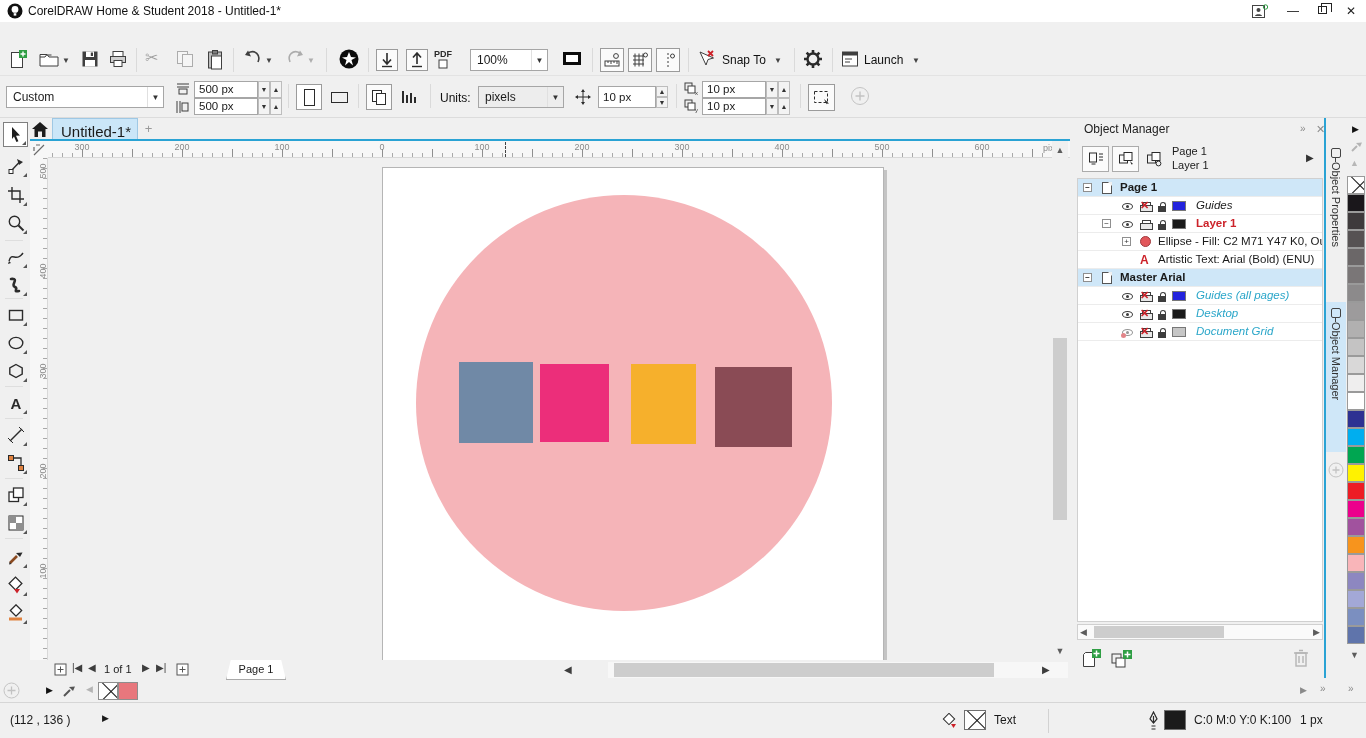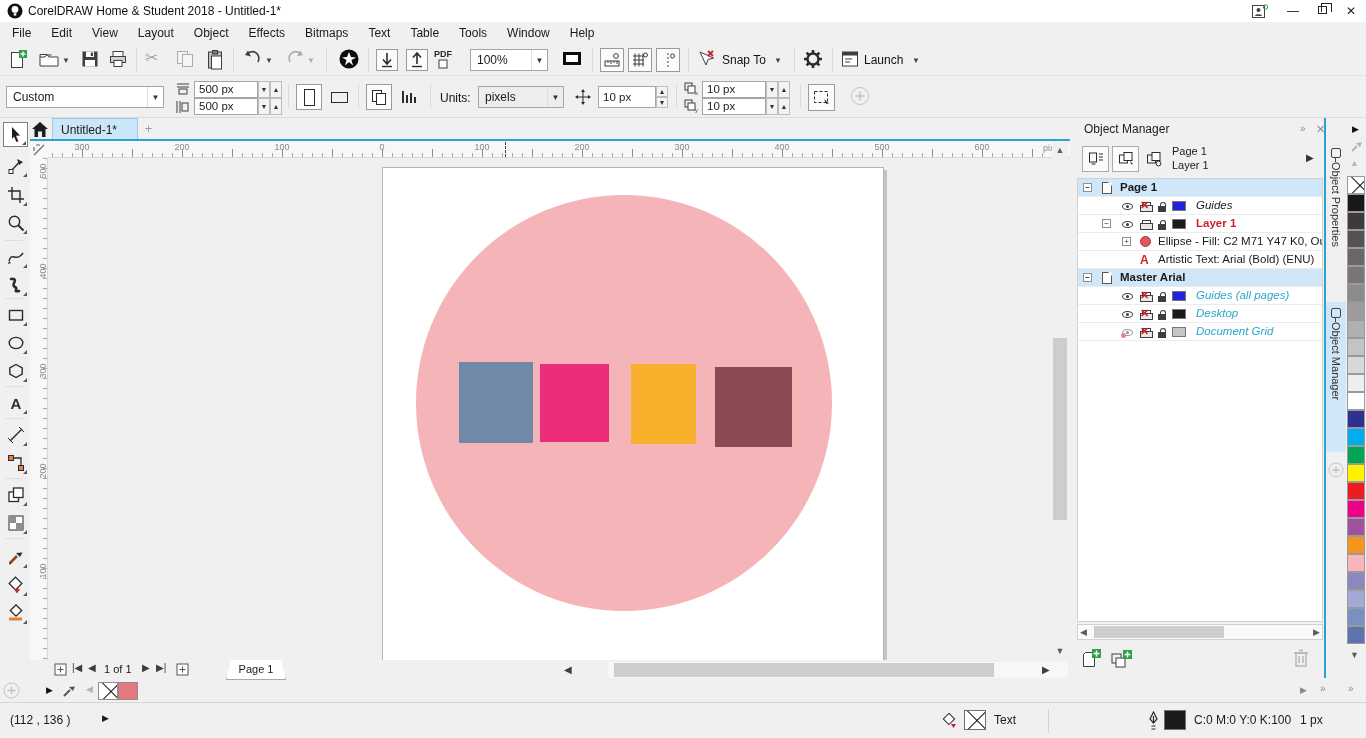--- a/index.html
+++ b/index.html
@@ -30,21 +30,21 @@
   .combo .val { flex:1; padding:0 6px; font-size:12px; }
   .combo .cbtn { width:16px; height:100%; display:flex; align-items:center; justify-content:center; font-size:8px; color:#333; border-left:1px solid #e0e0e0; }
   .spinfield { position:absolute; background:#fff; border:1px solid #a6a6a6; font-size:11.5px; padding:1px 4px; }
   .tinybtn { position:absolute; width:12px; height:17px; border:1px solid #bdbdbd; background:#f3f3f3; font-size:7px; color:#333; text-align:center; line-height:15px; }
   .icbox { border:1px solid #9b9b9b; background:#fbfbfb; }
   svg { display:block; }
   .lbl { font-size:12px; color:#111; }
 
   
   #tabbar { position:absolute; left:0; top:118px; width:1366px; height:23px; background:#f0f0f0; }
-  #doc-tab { position:absolute; left:52px; top:0; width:86px; height:35px; background:#cbe6f8; border:1px solid #9fc8e4; border-bottom:none; font-size:12px; padding:4px 0 0 8px; }
+  #doc-tab { position:absolute; left:52px; top:0; width:86px; height:35px; background:#cbe6f8; border:1px solid #9fc8e4; border-bottom:none; font-size:15px; padding:4px 0 0 8px; }
   #home-btn { position:absolute; left:30px; top:2px; width:20px; height:19px; }
   #newtab-btn { position:absolute; left:142px; top:5px; width:13px; height:13px; color:#9a9a9a; font-size:13px; line-height:12px; text-align:center; }
   #cyanline { position:absolute; left:30px; top:139px; width:1040px; height:2px; background:#2aa3d4; }
 
   
   #toolbox { position:absolute; left:0; top:118px; width:30px; height:560px; background:#f0f0f0; }
   .tool { position:absolute; left:3px; width:25px; height:25px; display:flex; align-items:center; justify-content:center; }
   .tool::after { content:""; position:absolute; right:1px; bottom:1px; border-left:4px solid transparent; border-bottom:4px solid #555; }
   .tool.sel { background:#fff; border:1px solid #7f7f7f; }
   .tsep { position:absolute; left:5px; width:18px; height:1px; background:#dedede; }
@@ -152,34 +152,20 @@
         <path d="M3 12 C3 9.5,10 9.5,10 12" fill="#444"></path>
         <circle cx="13.5" cy="3" r="2.2" fill="none" stroke="#2f9e44"></circle>
       </svg>
     <div class="winbtn" style="left:1278px">—</div>
     <div class="winbtn" style="left:1308px">
         <span id="restore-sq"></span>
       </div>
     <div class="winbtn" style="left:1336px">✕</div>
   </div>
 
-  <div id="menubar">
-    <span class="menu-item">File</span>
-    <span class="menu-item">Edit</span>
-    <span class="menu-item">View</span>
-    <span class="menu-item">Layout</span>
-    <span class="menu-item">Object</span>
-    <span class="menu-item">Effects</span>
-    <span class="menu-item">Bitmaps</span>
-    <span class="menu-item">Text</span>
-    <span class="menu-item">Table</span>
-    <span class="menu-item">Tools</span>
-    <span class="menu-item">Window</span>
-    <span class="menu-item">Help</span>
-  </div>
 
   <div id="toolbar">
     <div class="tbtn" style="left:8px;top:5px">
         <svg width="20" height="22" viewBox="0 0 20 22">
           <rect x="3.5" y="3.5" width="11" height="15" fill="#fff" stroke="#3f3f3f"></rect>
           <rect x="11" y="1" width="8" height="8" fill="#2f9e44"></rect>
           <path d="M15 2.5 v5 M12.5 5 h5" stroke="#fff" stroke-width="1.4"></path>
         </svg>
       </div>
     <div class="tbtn" style="left:38px;top:5px">

